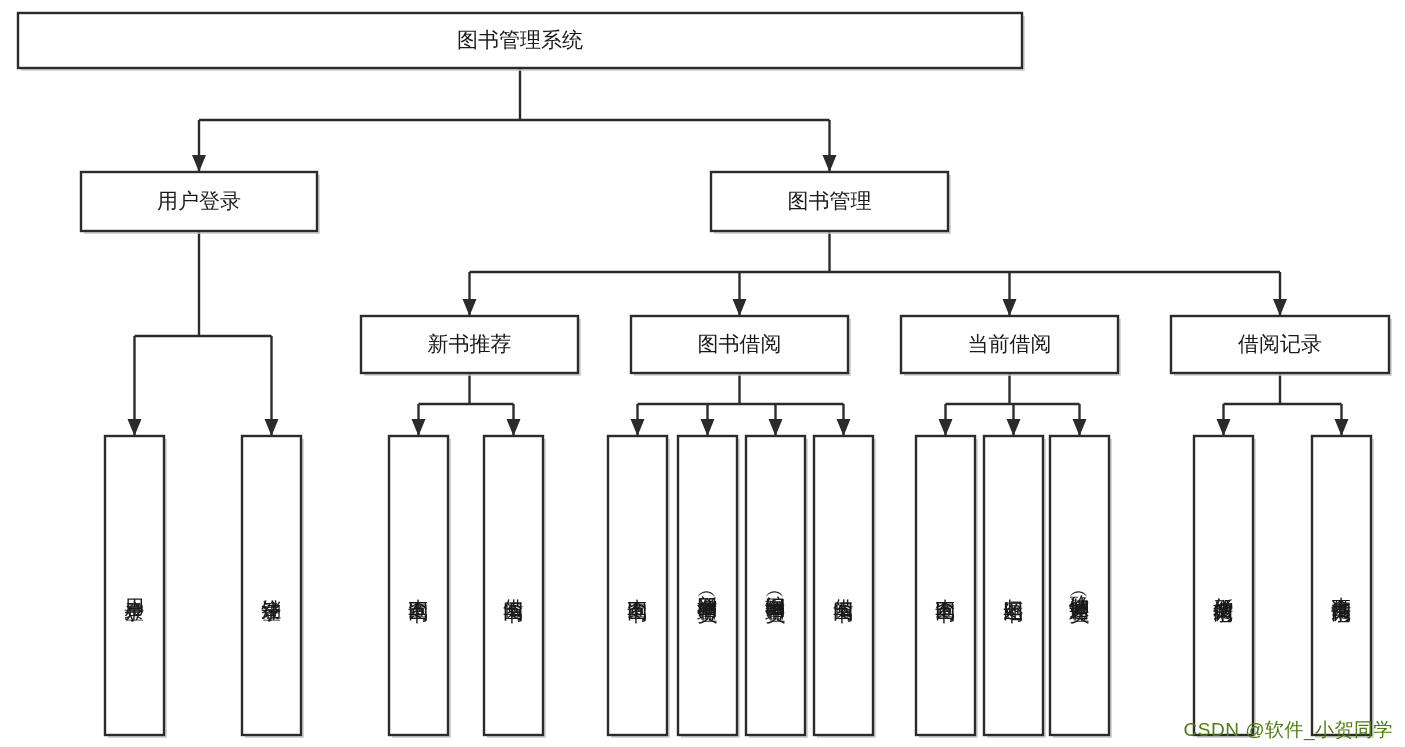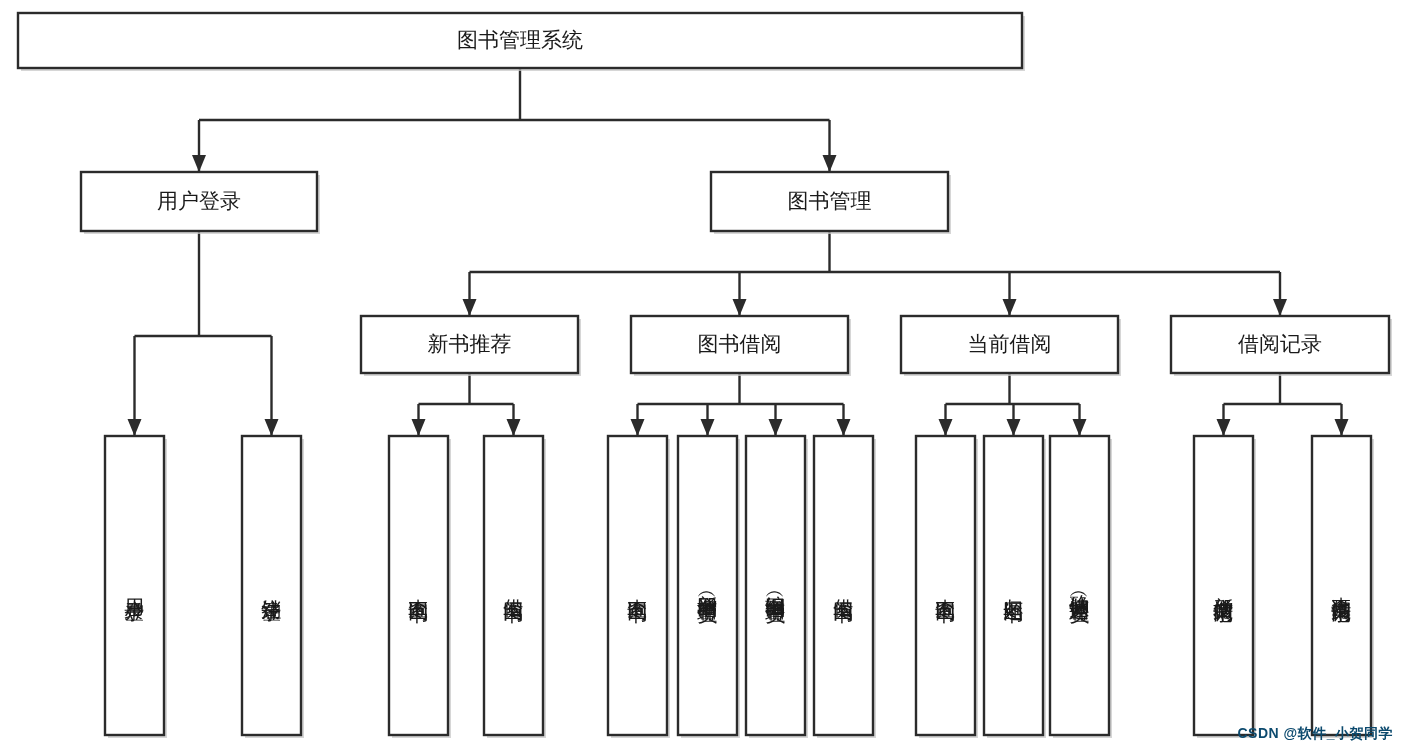--- a/index.html
+++ b/index.html
@@ -66,25 +66,24 @@
     letter-spacing: 1.5px;
     color: #1a1a1a;
     pointer-events: none;
     white-space: nowrap;
   }
   .watermark {
     position: absolute;
     right: 12px;
     bottom: 4px;
     font-family: "Liberation Sans", "DejaVu Sans", sans-serif;
-    font-size: 14px;
-    color: #0c4a6e;
+    font-size: 19px;
+    color: #4d7c0f;
     letter-spacing: 0.5px;
     white-space: nowrap;
-    font-weight: bold;
   }
 </style>
 </head>
 <body>
 
 <div id="diagram-root">
 
   <svg id="diagram-canvas" viewBox="0 0 1405 747" xmlns="http://www.w3.org/2000/svg">
     <g id="connectors-layer">
         <line x1="520" y1="68" x2="520" y2="120" class="connector"></line>

